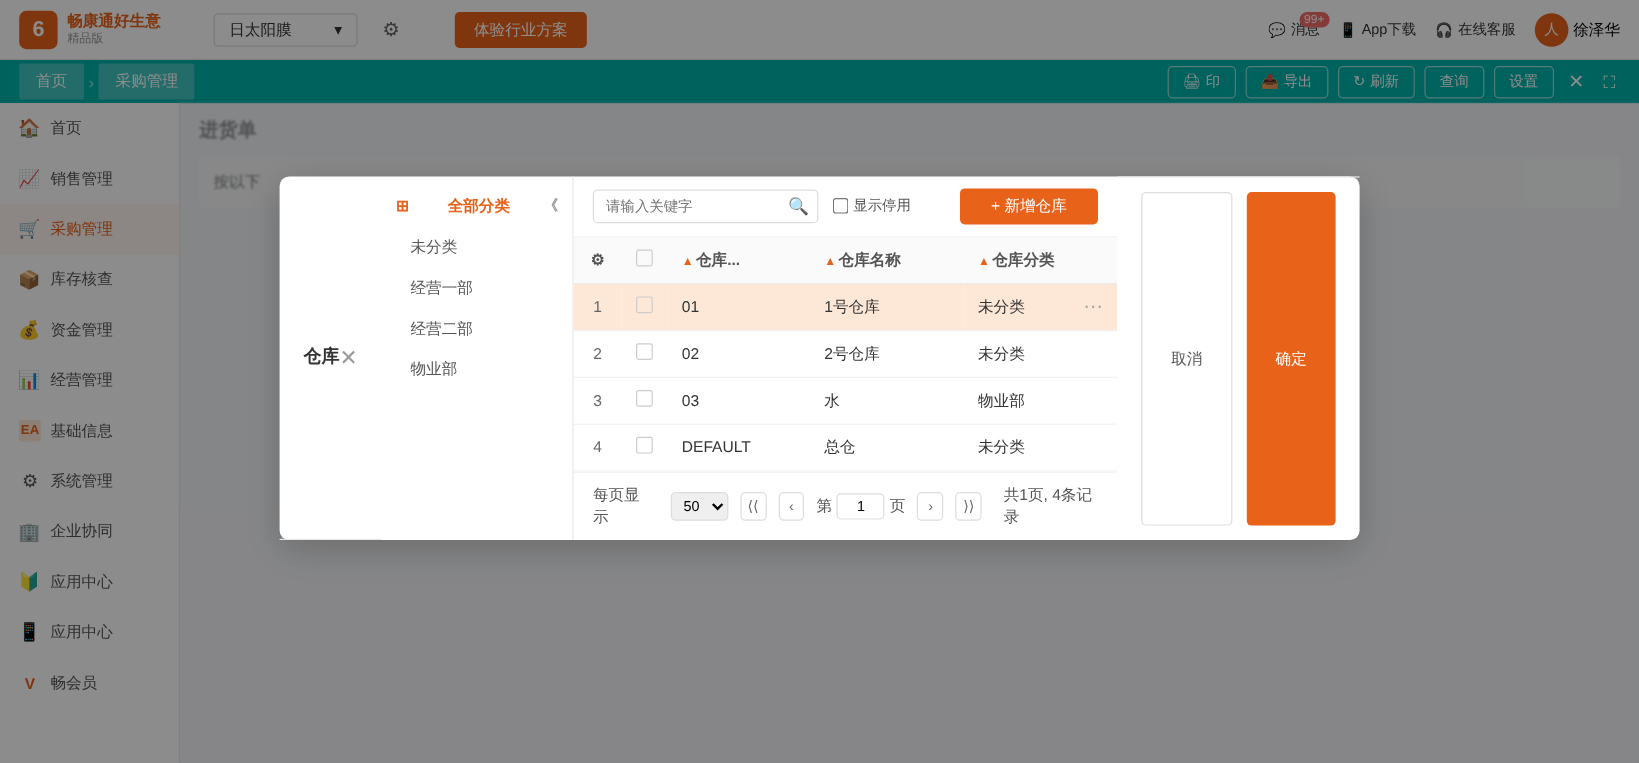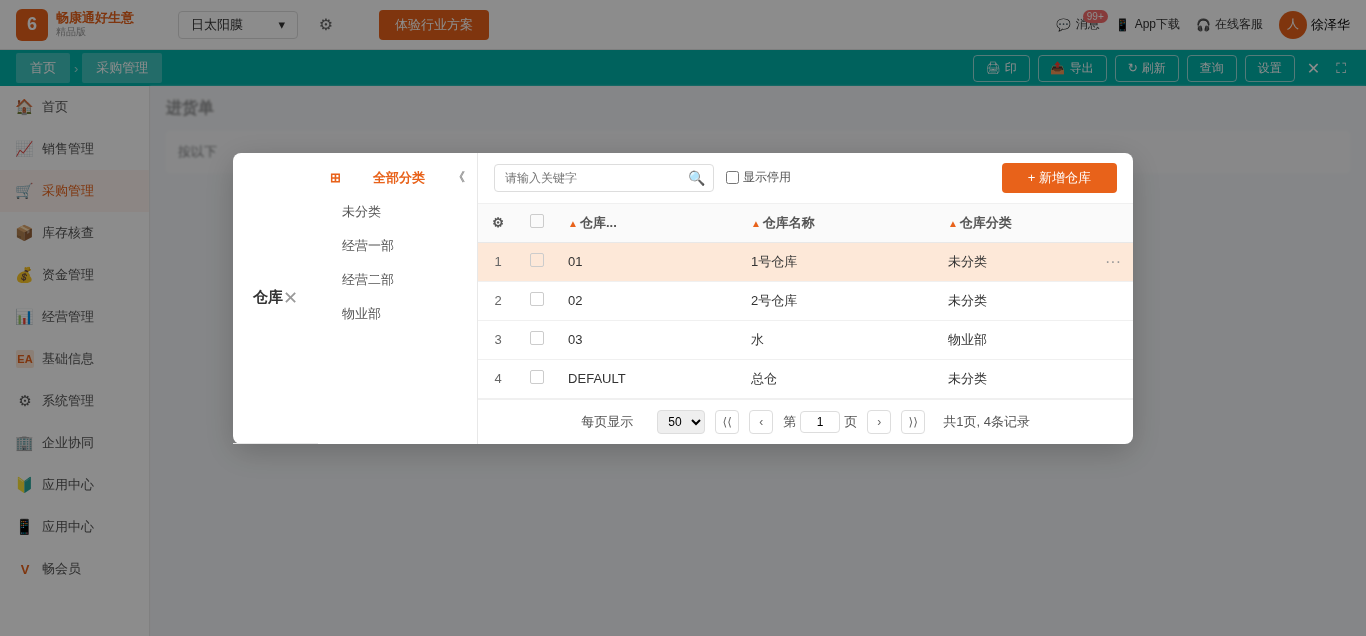--- a/index.html
+++ b/index.html
@@ -213,21 +213,21 @@
     }
     .table-toolbar {
       padding: 10px 16px;
       display: flex;
       align-items: center;
       gap: 12px;
       border-bottom: 1px solid #f0f0f0;
     }
     .search-input-wrap {
       position: relative;
-      width: 220px;
+      width: 188px;
     }
     .search-input-wrap input {
       width: 100%;
       padding: 6px 30px 6px 10px;
       border: 1px solid #ddd;
       border-radius: 4px;
       font-size: 12px;
       outline: none;
     }
     .search-icon-btn {
@@ -574,14 +574,18 @@
             <input type="text" value="1" style="">
             <span>页</span>
           </div>
           <div class="page-nav-btn">›</div>
           <div class="page-nav-btn">⟩⟩</div>
           <span class="total-info">共1页, 4条记录</span>
         </div>
       </div>
     </div>
 
+    <div class="modal-footer">
+      <button class="btn-cancel">取消</button>
+      <button class="btn-confirm">确定</button>
+    </div>
   </div>
 </div>
 
 </body></html>

